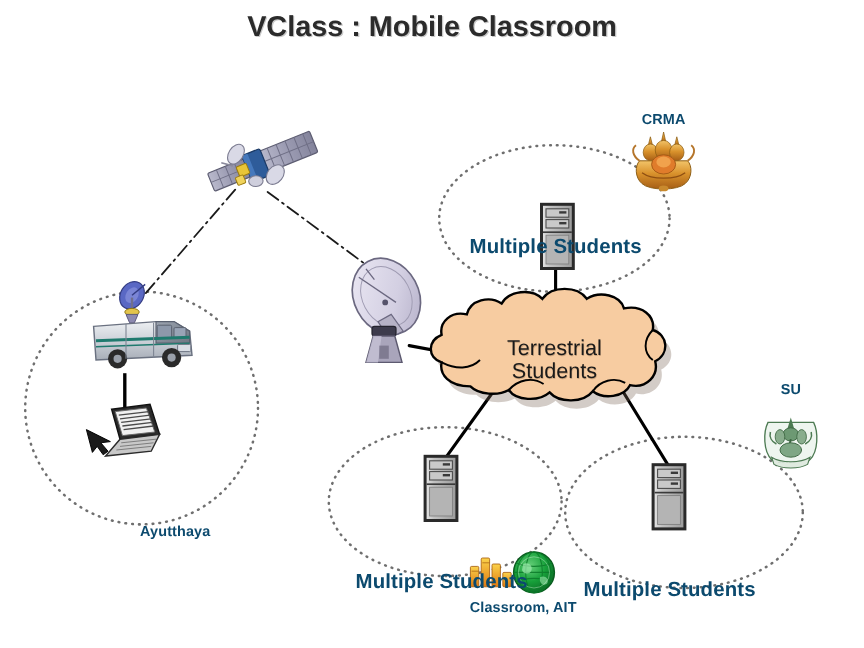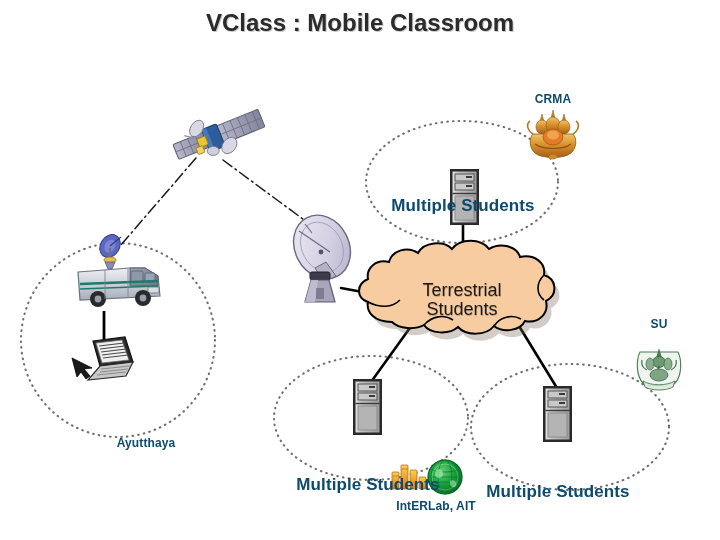--- a/index.html
+++ b/index.html
@@ -363,21 +363,21 @@
 
 
   <div class="lbl site-label" style="left:0; top:436px; width:236px; text-align:center;margin-left:28px;">Ayutthaya</div>
 
   <div class="lbl node-label" style="left:363px; top:152px; width:200px; text-align:center;">Multiple Students</div>
 
   <div class="lbl site-label" style="left:493px; top:92px; width:120px; text-align:center;">CRMA</div>
 
   <div class="lbl node-label" style="left:268px; top:431px; width:200px; text-align:center;">Multiple Students</div>
 
-  <div class="lbl site-label" style="left:336px; top:499px; width:200px; text-align:center;">IntERLab, AIT</div>
+  <div class="lbl site-label" style="left:336px; top:499px; width:200px; text-align:center;">Classroom, AIT</div>
 
   <div class="lbl node-label" style="left:458px; top:438px; width:200px; text-align:center;">Multiple Students</div>
 
   <div class="lbl site-label" style="left:613px; top:317px; width:92px; text-align:center;">SU</div>
 
   <div class="cloud-text" style="left:392px; top:281px; width:140px;">
     <div>Terrestrial</div>
     <div>Students</div>
   </div>
 

